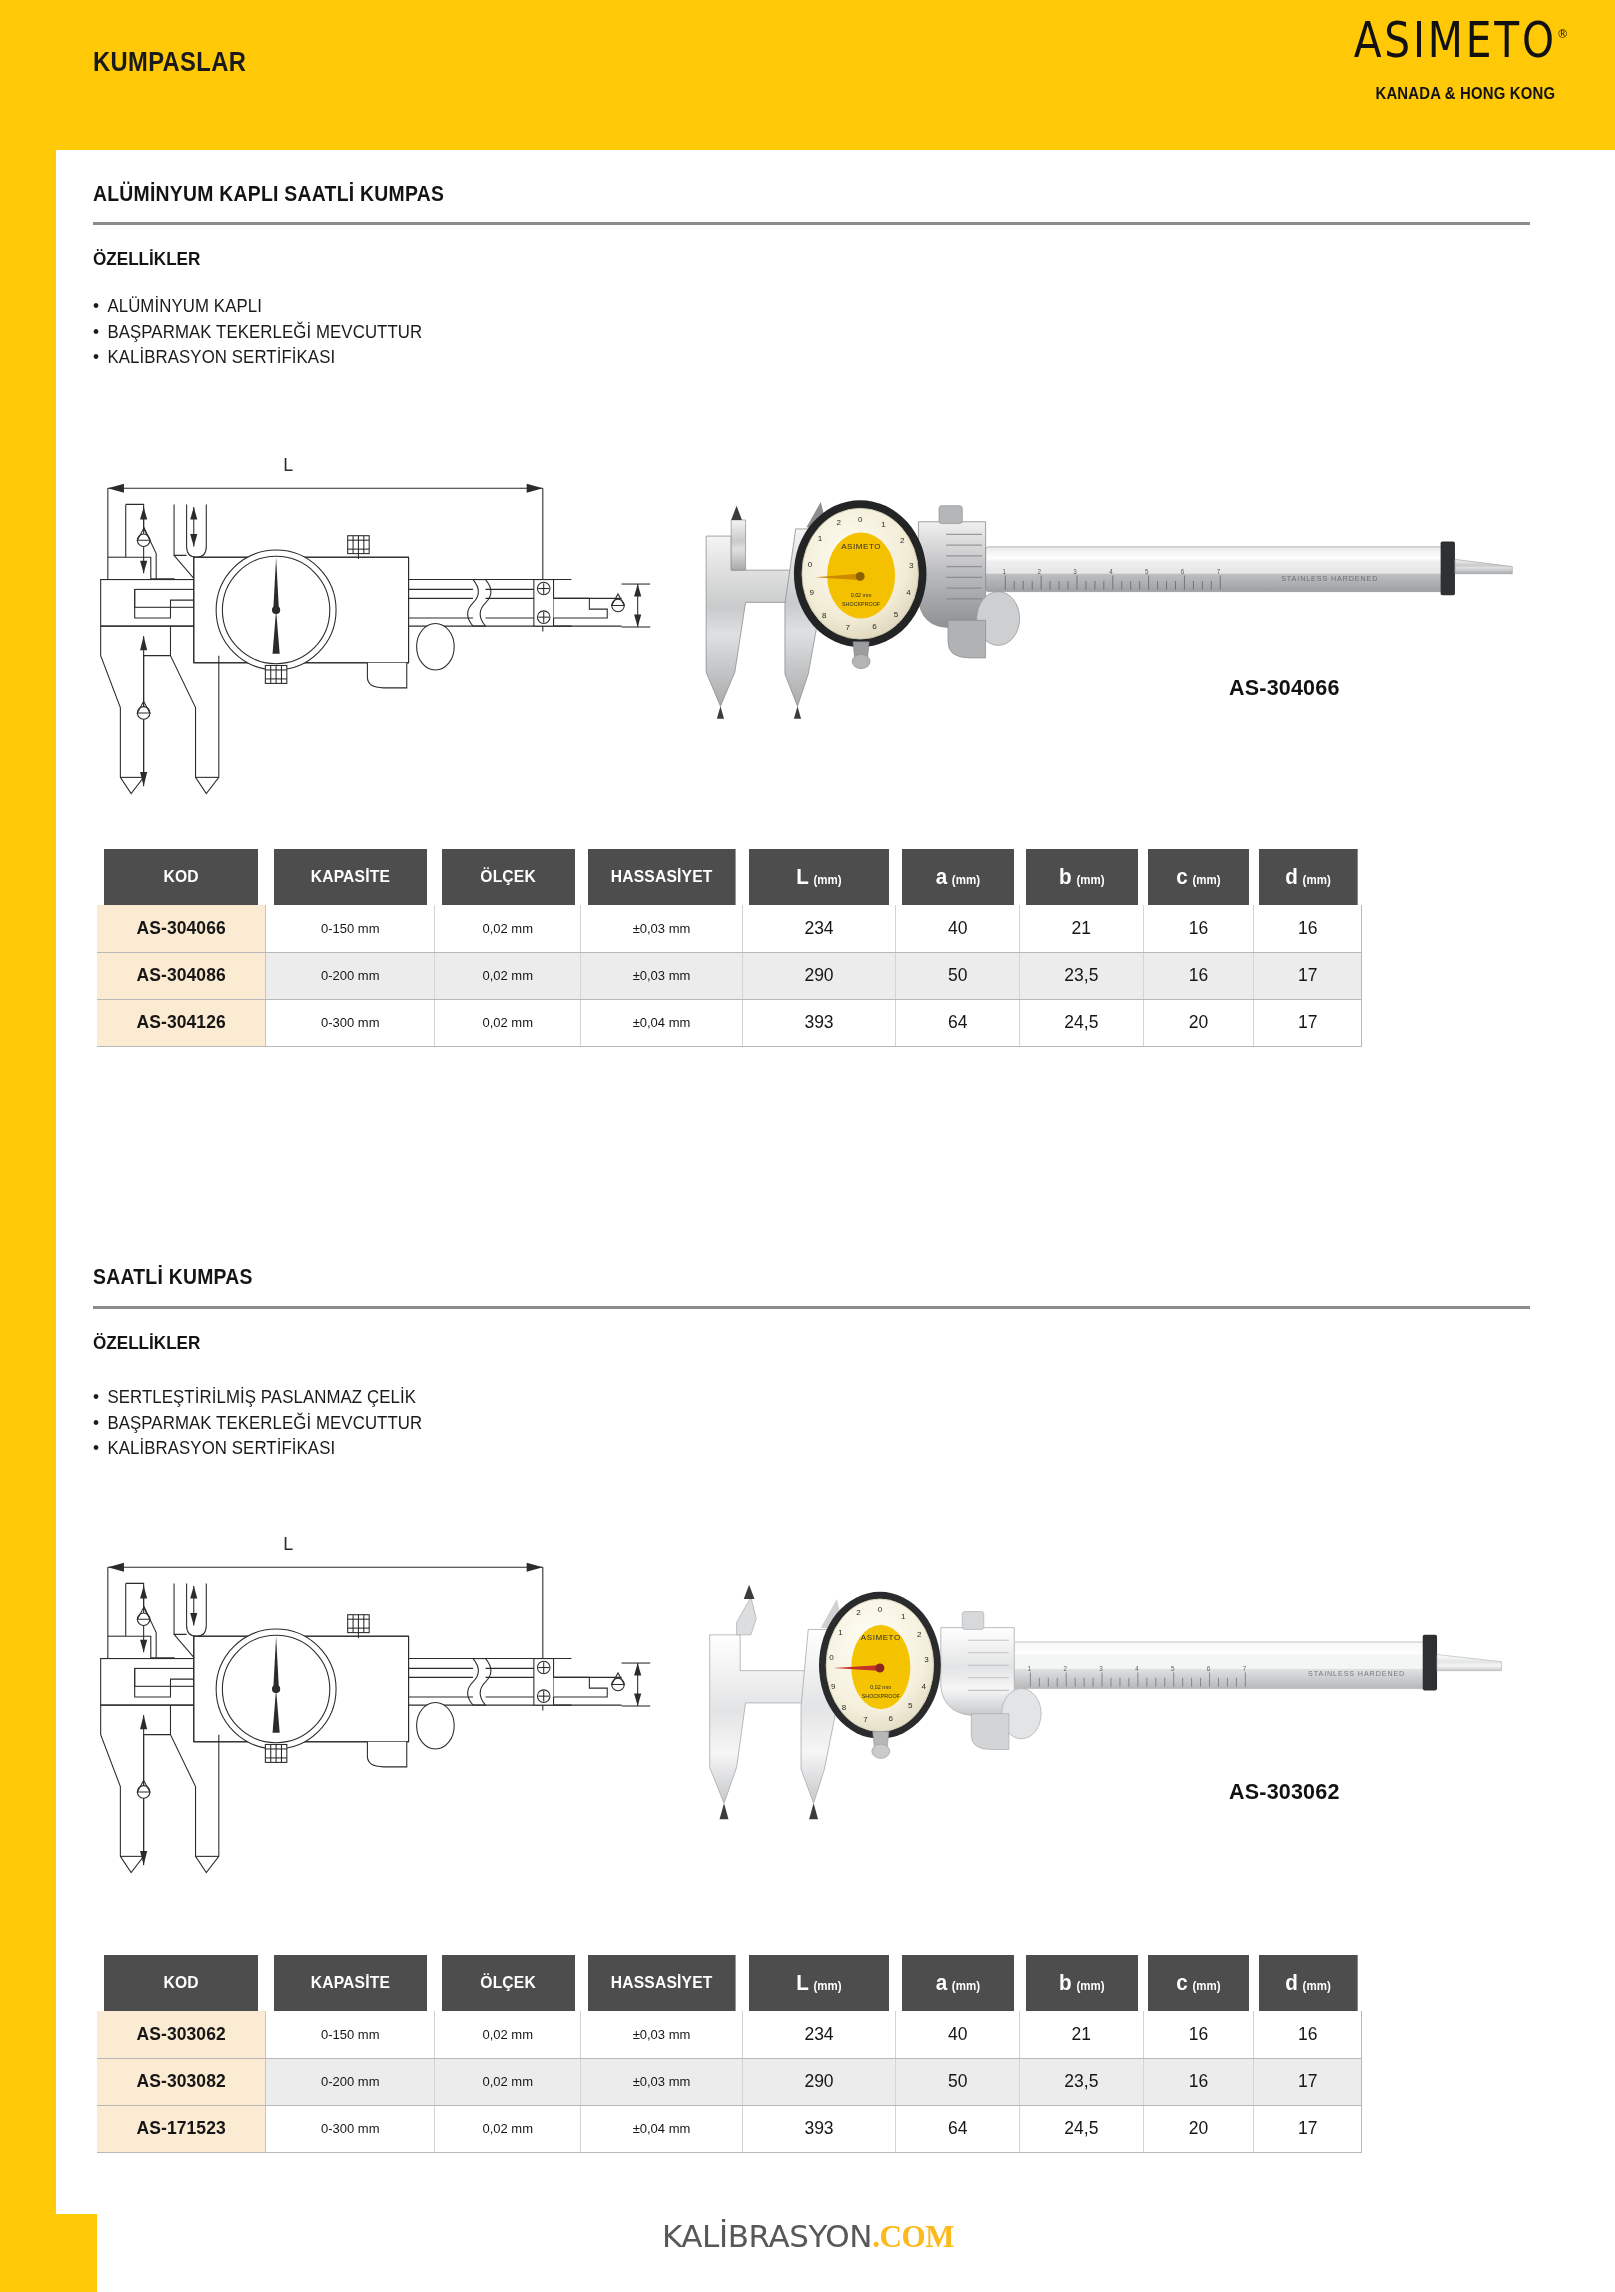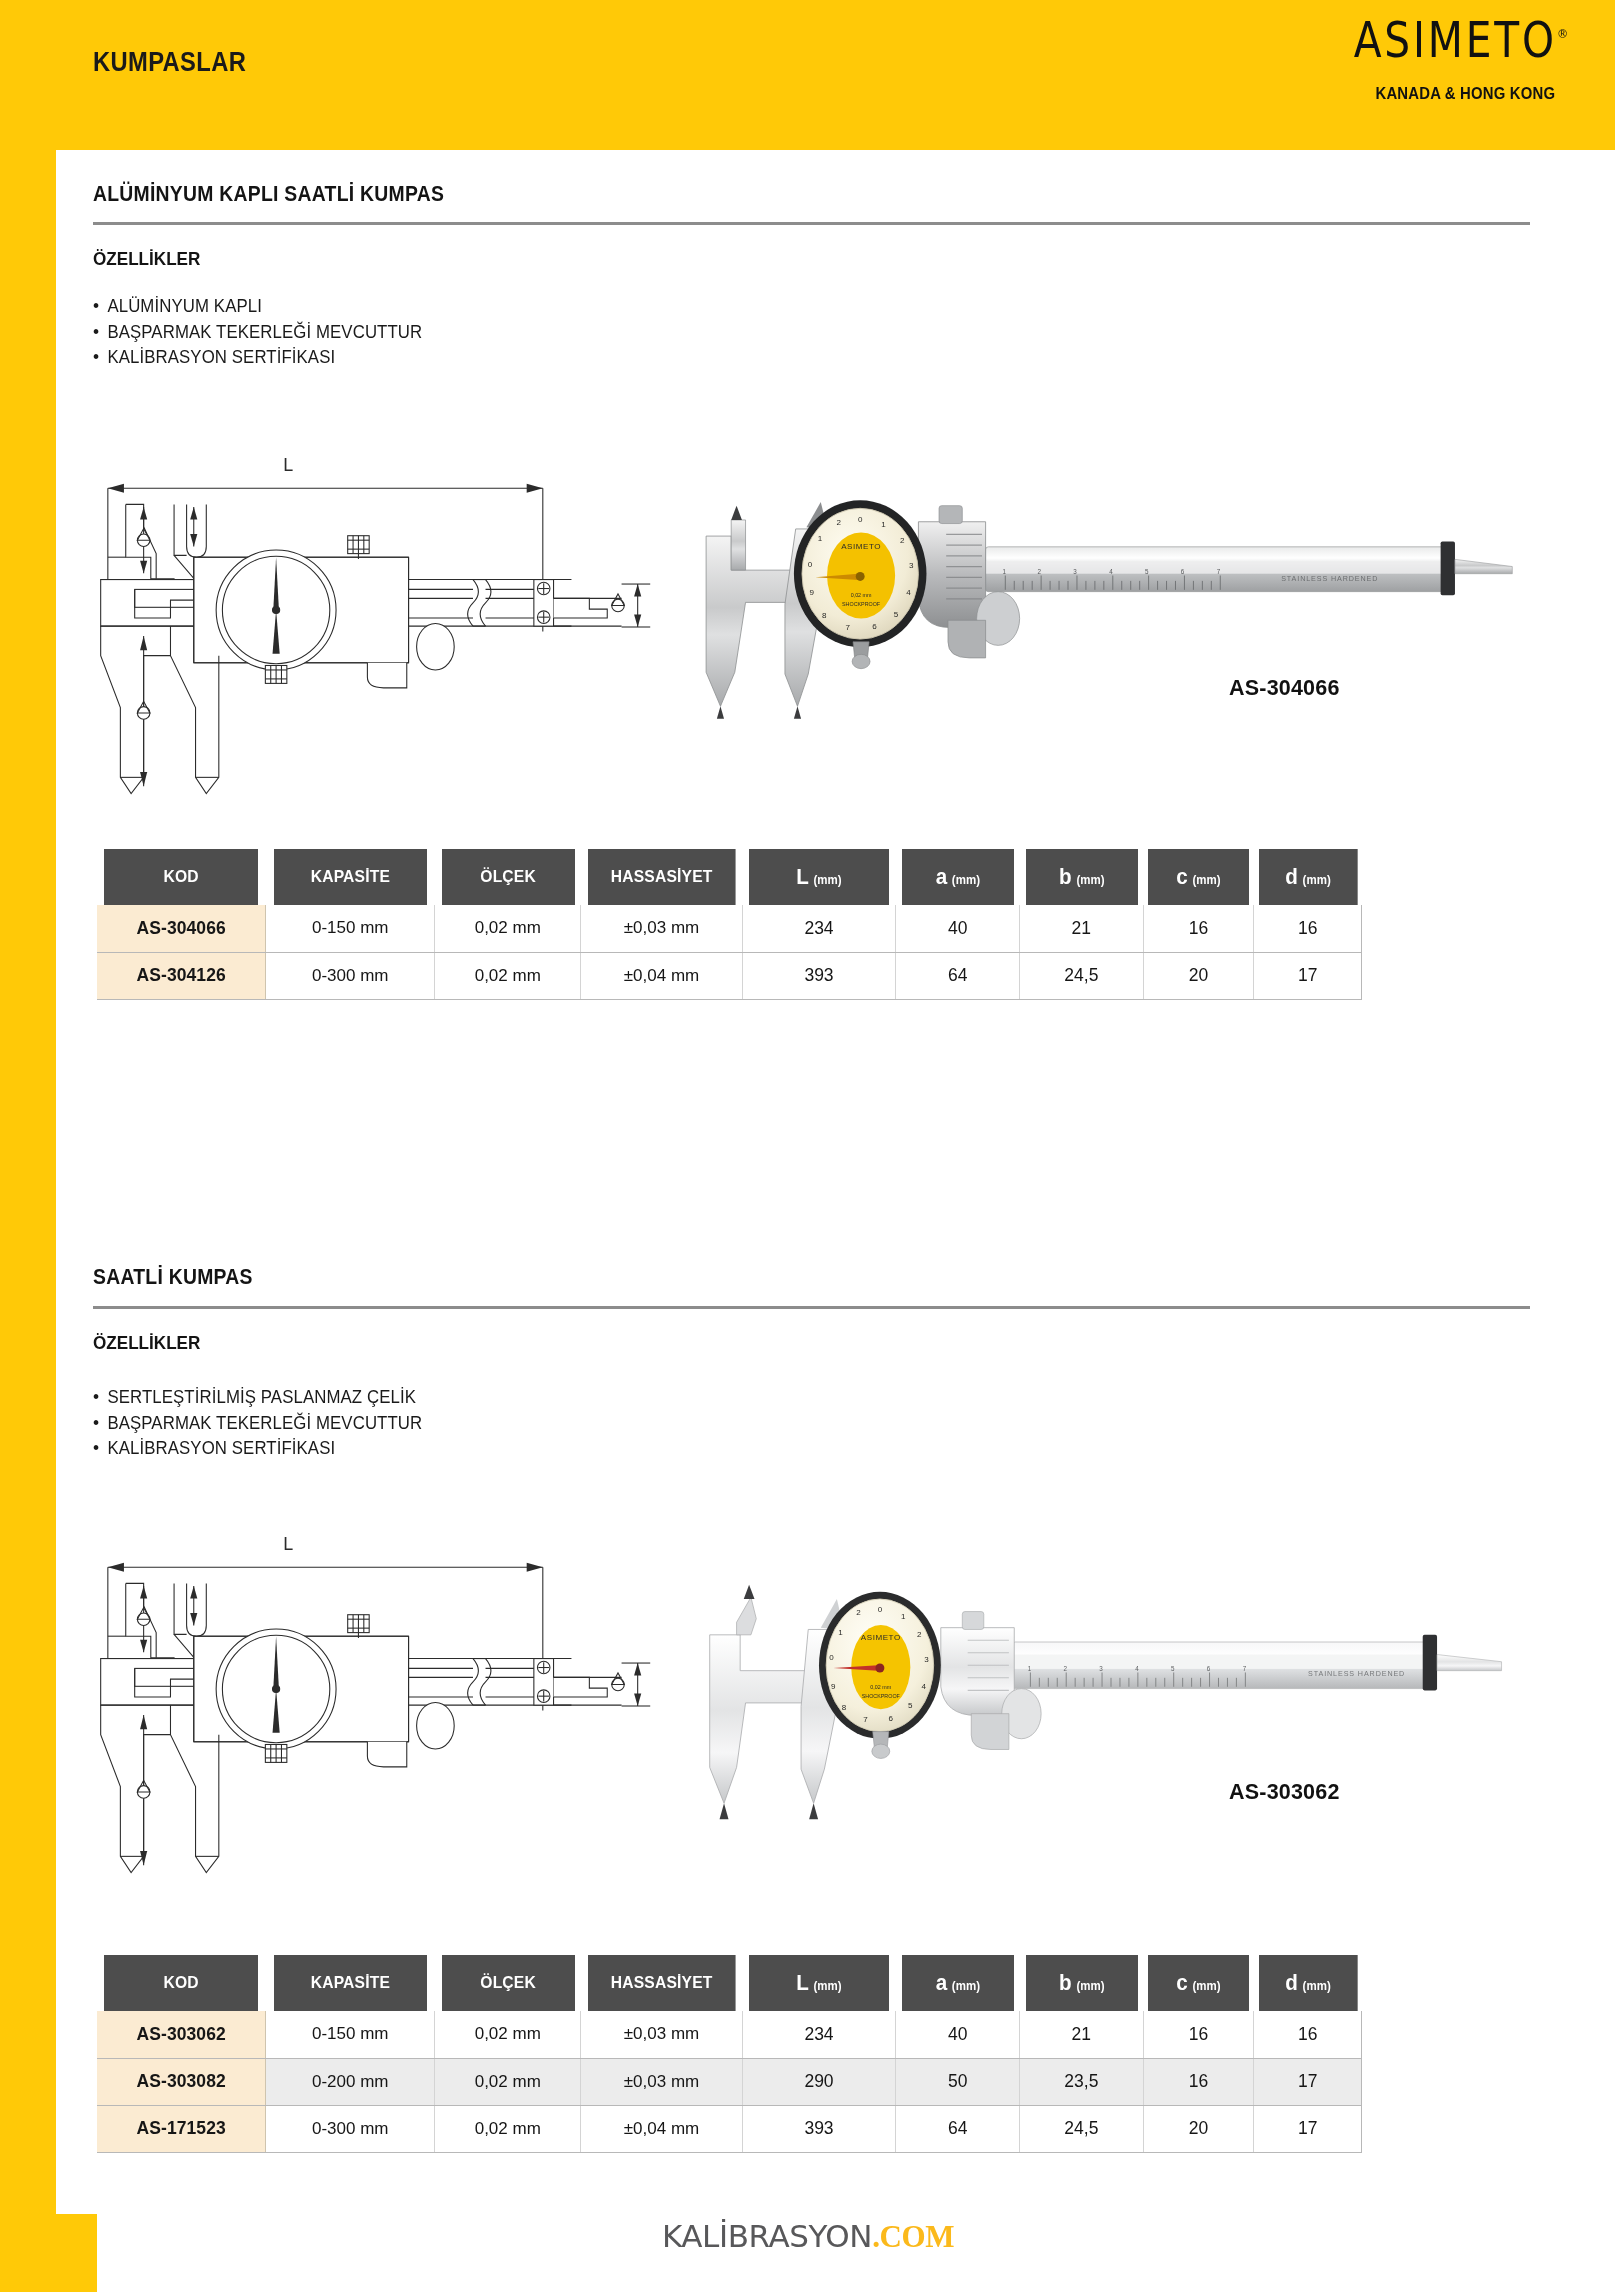--- a/index.html
+++ b/index.html
@@ -181,21 +181,21 @@
     font-weight: 800;
     letter-spacing: 0;
   }
   .tbl th .dim {
     font-size: 22.4px;
     font-weight: 800;
   }
   .tbl td {
     height: 47px;
     text-align: center;
-    font-size: 17px;
+    font-size: 13px;
     color: #161616;
     border-right: 1.3px solid #d4d4d4;
     border-bottom: 1.3px solid #b8b8b8;
     vertical-align: middle;
     background: #ffffff;
     white-space: nowrap;
   }
   .tbl td:last-child { border-right: 1.3px solid #b8b8b8; }
   .tbl tr.alt td { background: #ececec; }
   .tbl td.code {
@@ -524,20 +524,31 @@
           <tr>
             <td class="code">AS-304066</td>
             <td>0-150 mm</td>
             <td>0,02 mm</td>
             <td>±0,03 mm</td>
             <td class="val">234</td>
             <td class="val">40</td>
             <td class="val">21</td>
             <td class="val">16</td>
             <td class="val">16</td>
+          </tr>
+          <tr class="alt">
+            <td class="code">AS-304086</td>
+            <td>0-200 mm</td>
+            <td>0,02 mm</td>
+            <td>±0,03 mm</td>
+            <td class="val">290</td>
+            <td class="val">50</td>
+            <td class="val">23,5</td>
+            <td class="val">16</td>
+            <td class="val">17</td>
           </tr>
           <tr>
             <td class="code">AS-304126</td>
             <td>0-300 mm</td>
             <td>0,02 mm</td>
             <td>±0,04 mm</td>
             <td class="val">393</td>
             <td class="val">64</td>
             <td class="val">24,5</td>
             <td class="val">20</td>

